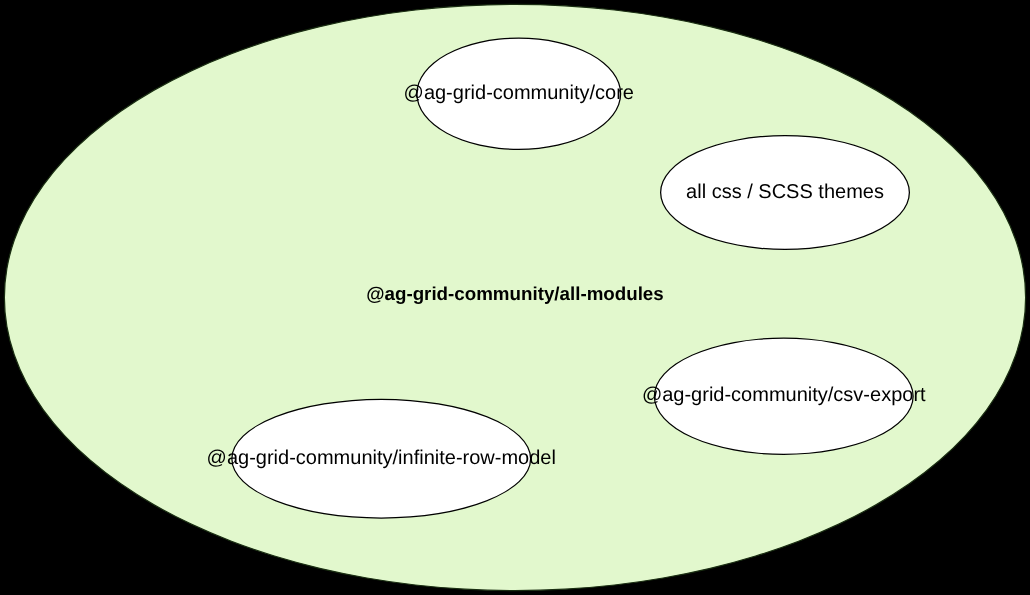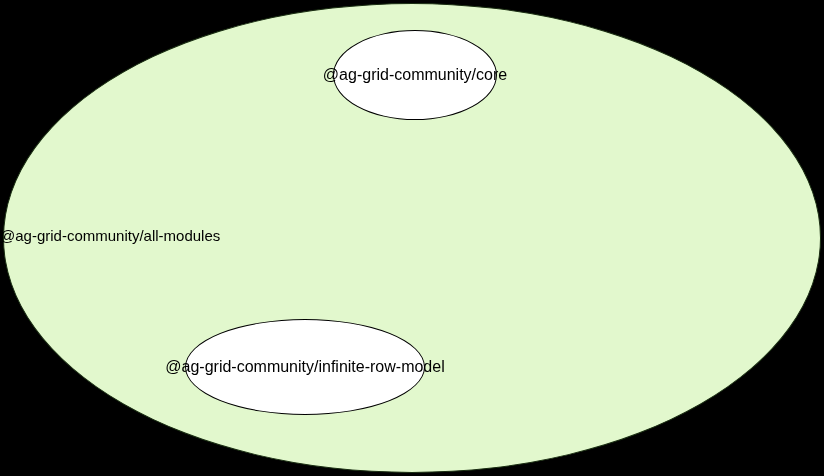--- a/index.html
+++ b/index.html
@@ -32,22 +32,23 @@
     height: 470px;
     background: var(--container-fill);
     border: 1px solid var(--container-stroke);
     border-radius: 50%;
   }
   .diagram-title {
     position: absolute;
     left: 0;
     top: 227px;
     width: 824px;
+    text-align: center;
     font-size: 15px;
-    font-weight: normal;
+    font-weight: bold;
     color: var(--text);
     white-space: nowrap;
   }
   .node {
     position: absolute;
     background: var(--node-fill);
     border: 1px solid var(--node-stroke);
     border-radius: 50%;
     display: flex;
     align-items: center;
@@ -71,20 +72,26 @@
 <div class="canvas">
 
   <div class="container-ellipse"></div>
 
   <div class="diagram-title">@ag-grid-community/all-modules</div>
 
   <div class="node node-core">
     <span class="node-label">@ag-grid-community/core</span>
   </div>
 
+  <div class="node node-css-themes">
+    <span class="node-label">all css / SCSS themes</span>
+  </div>
 
 
+  <div class="node node-csv-export">
+    <span class="node-label">@ag-grid-community/csv-export</span>
+  </div>
 
   <div class="node node-infinite-row-model">
     <span class="node-label">@ag-grid-community/infinite-row-model</span>
   </div>
 
 </div>
 
 </body></html>

